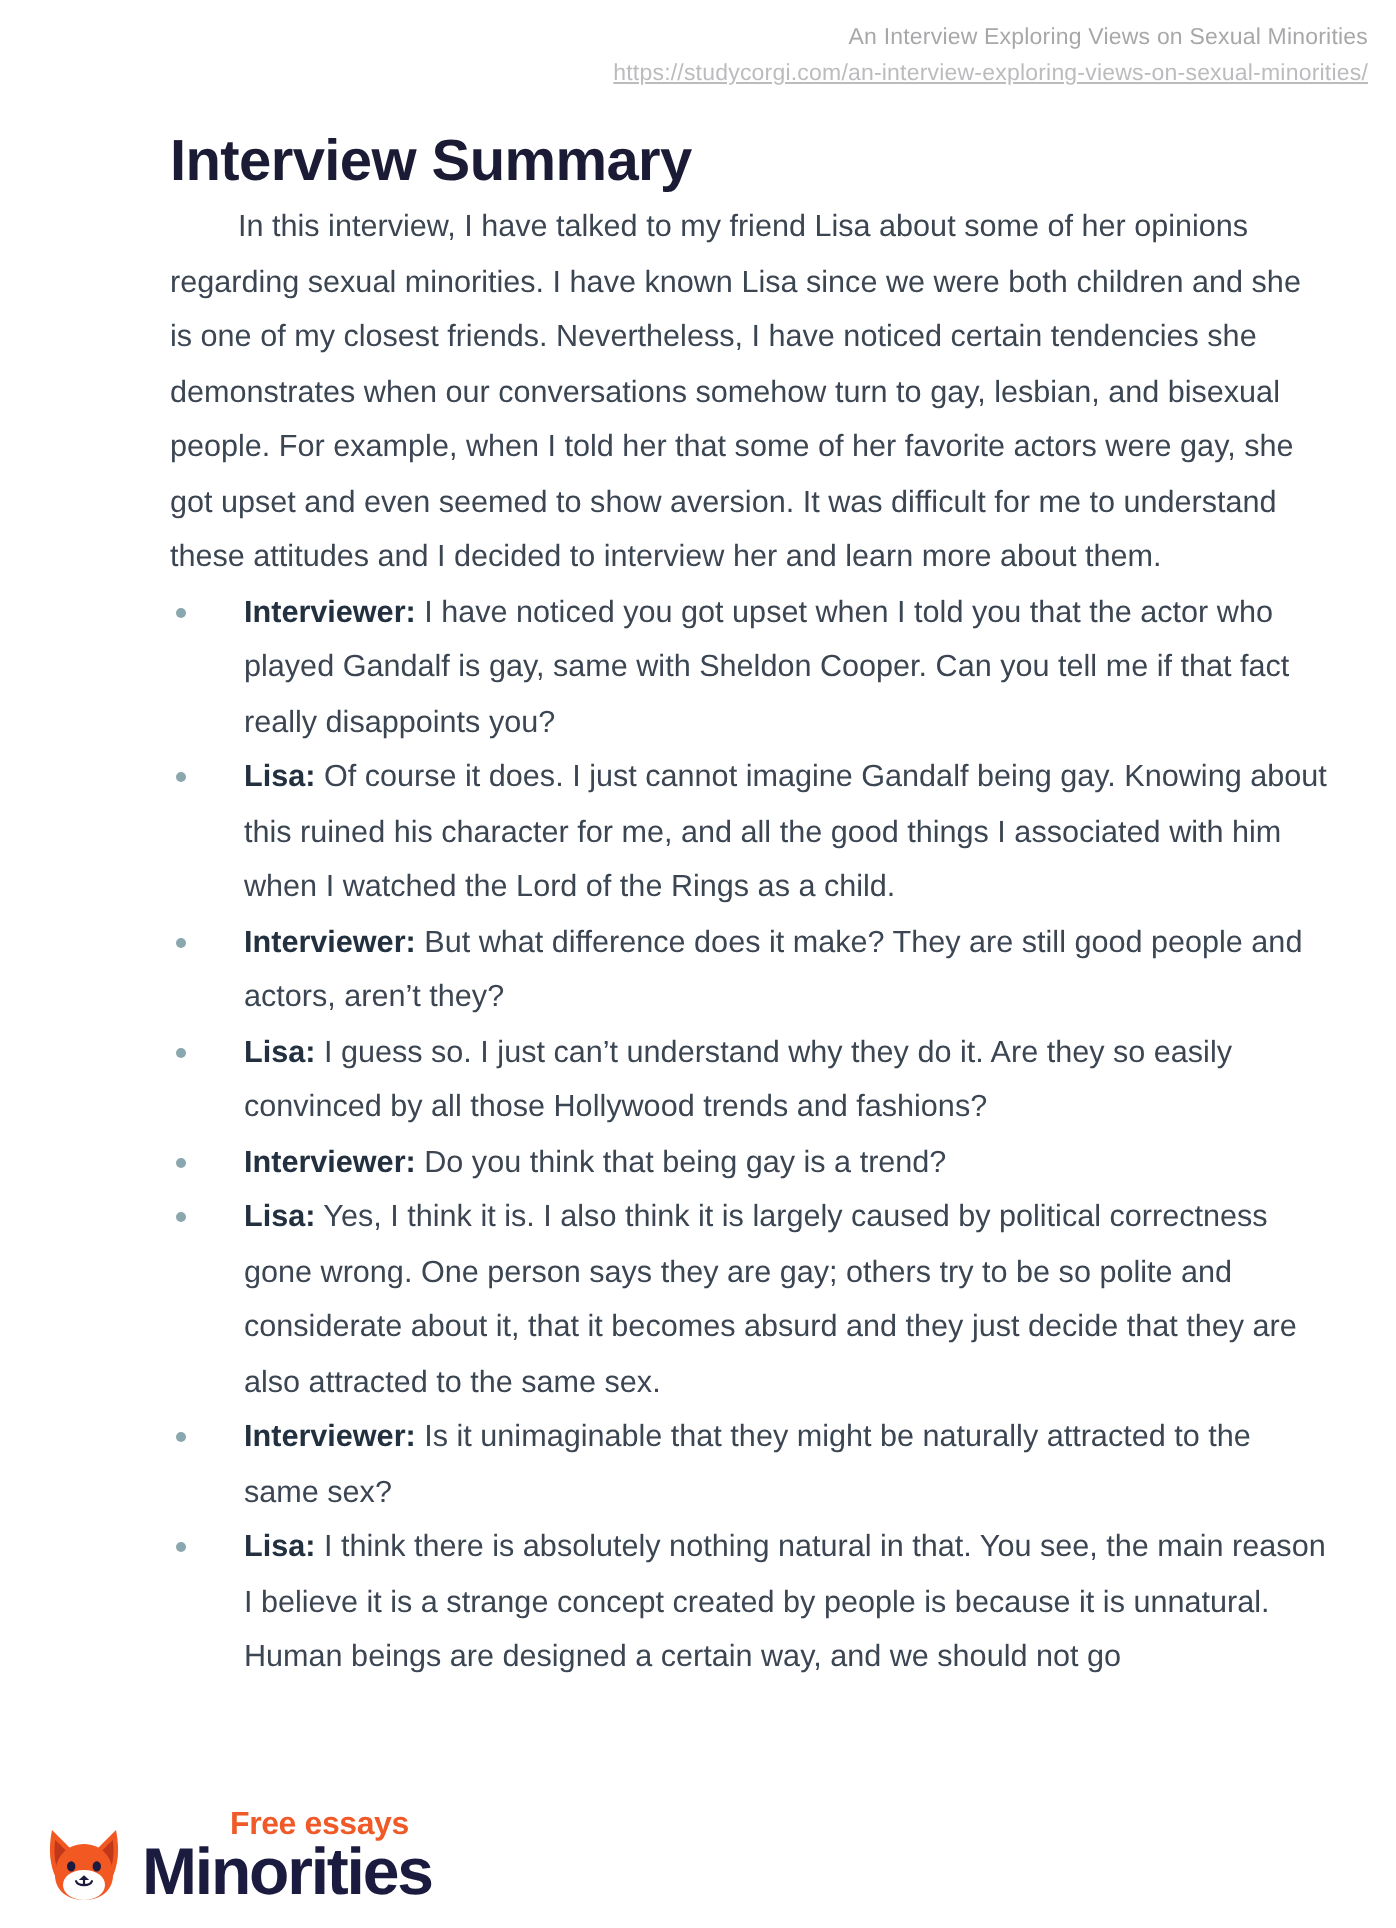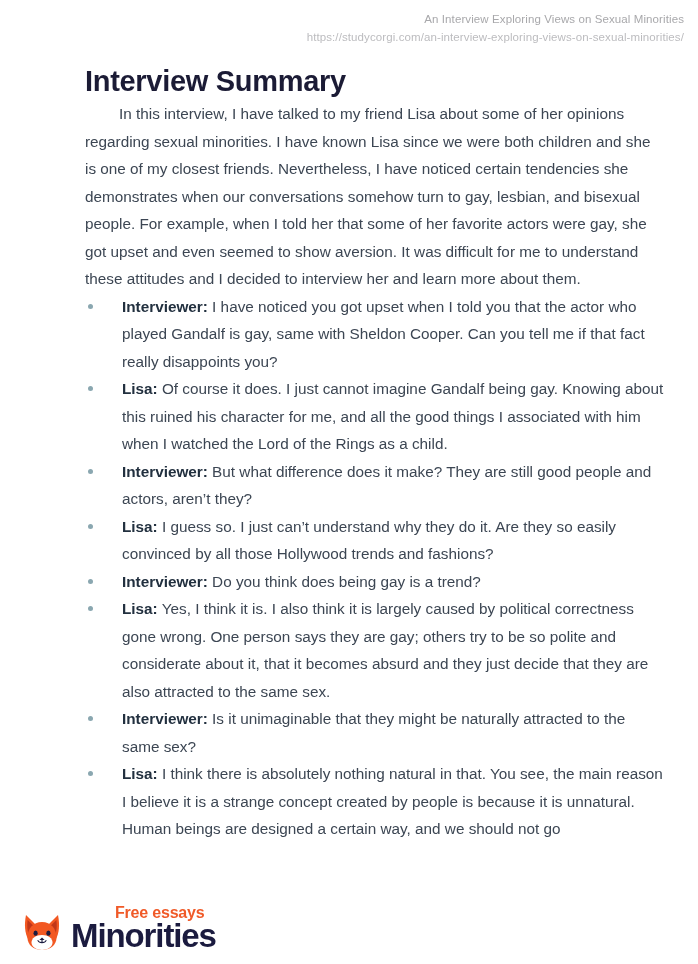--- a/index.html
+++ b/index.html
@@ -34,20 +34,21 @@
     letter-spacing: 0.1px;
     white-space: nowrap;
   }
   .header-url {
     font-size: 11.5px;
     color: #bcbcbf;
     line-height: 16px;
     letter-spacing: 0.1px;
     white-space: nowrap;
     margin-top: 2px;
+    text-decoration: underline;
   }
 
   
   .doc {
     position: absolute;
     top: 62px;
     left: 85px;
     width: 580px;
   }
 
@@ -193,21 +194,21 @@
     <li>
       <span class="bullet"></span><span class="speaker">Lisa:</span><span> Of course it does. I just cannot imagine Gandalf being gay. Knowing about this ruined his character for me, and all the good things I associated with him when I watched the Lord of the Rings as a child.</span>
     </li>
     <li>
       <span class="bullet"></span><span class="speaker">Interviewer:</span><span> But what difference does it make? They are still good people and actors, aren’t they?</span>
     </li>
     <li>
       <span class="bullet"></span><span class="speaker">Lisa:</span><span> I guess so. I just can’t understand why they do it. Are they so easily convinced by all those Hollywood trends and fashions?</span>
     </li>
     <li>
-      <span class="bullet"></span><span class="speaker">Interviewer:</span><span> Do you think does being gay is a trend?</span>
+      <span class="bullet"></span><span class="speaker">Interviewer:</span><span> Do you think that being gay is a trend?</span>
     </li>
     <li>
       <span class="bullet"></span><span class="speaker">Lisa:</span><span> Yes, I think it is. I also think it is largely caused by political correctness gone wrong. One person says they are gay; others try to be so polite and considerate about it, that it becomes absurd and they just decide that they are also attracted to the same sex.</span>
     </li>
     <li>
       <span class="bullet"></span><span class="speaker">Interviewer:</span><span> Is it unimaginable that they might be naturally attracted to the same sex?</span>
     </li>
     <li>
       <span class="bullet"></span><span class="speaker">Lisa:</span><span> I think there is absolutely nothing natural in that. You see, the main reason I believe it is a strange concept created by people is because it is unnatural. Human beings are designed a certain way, and we should not go</span>
     </li>

